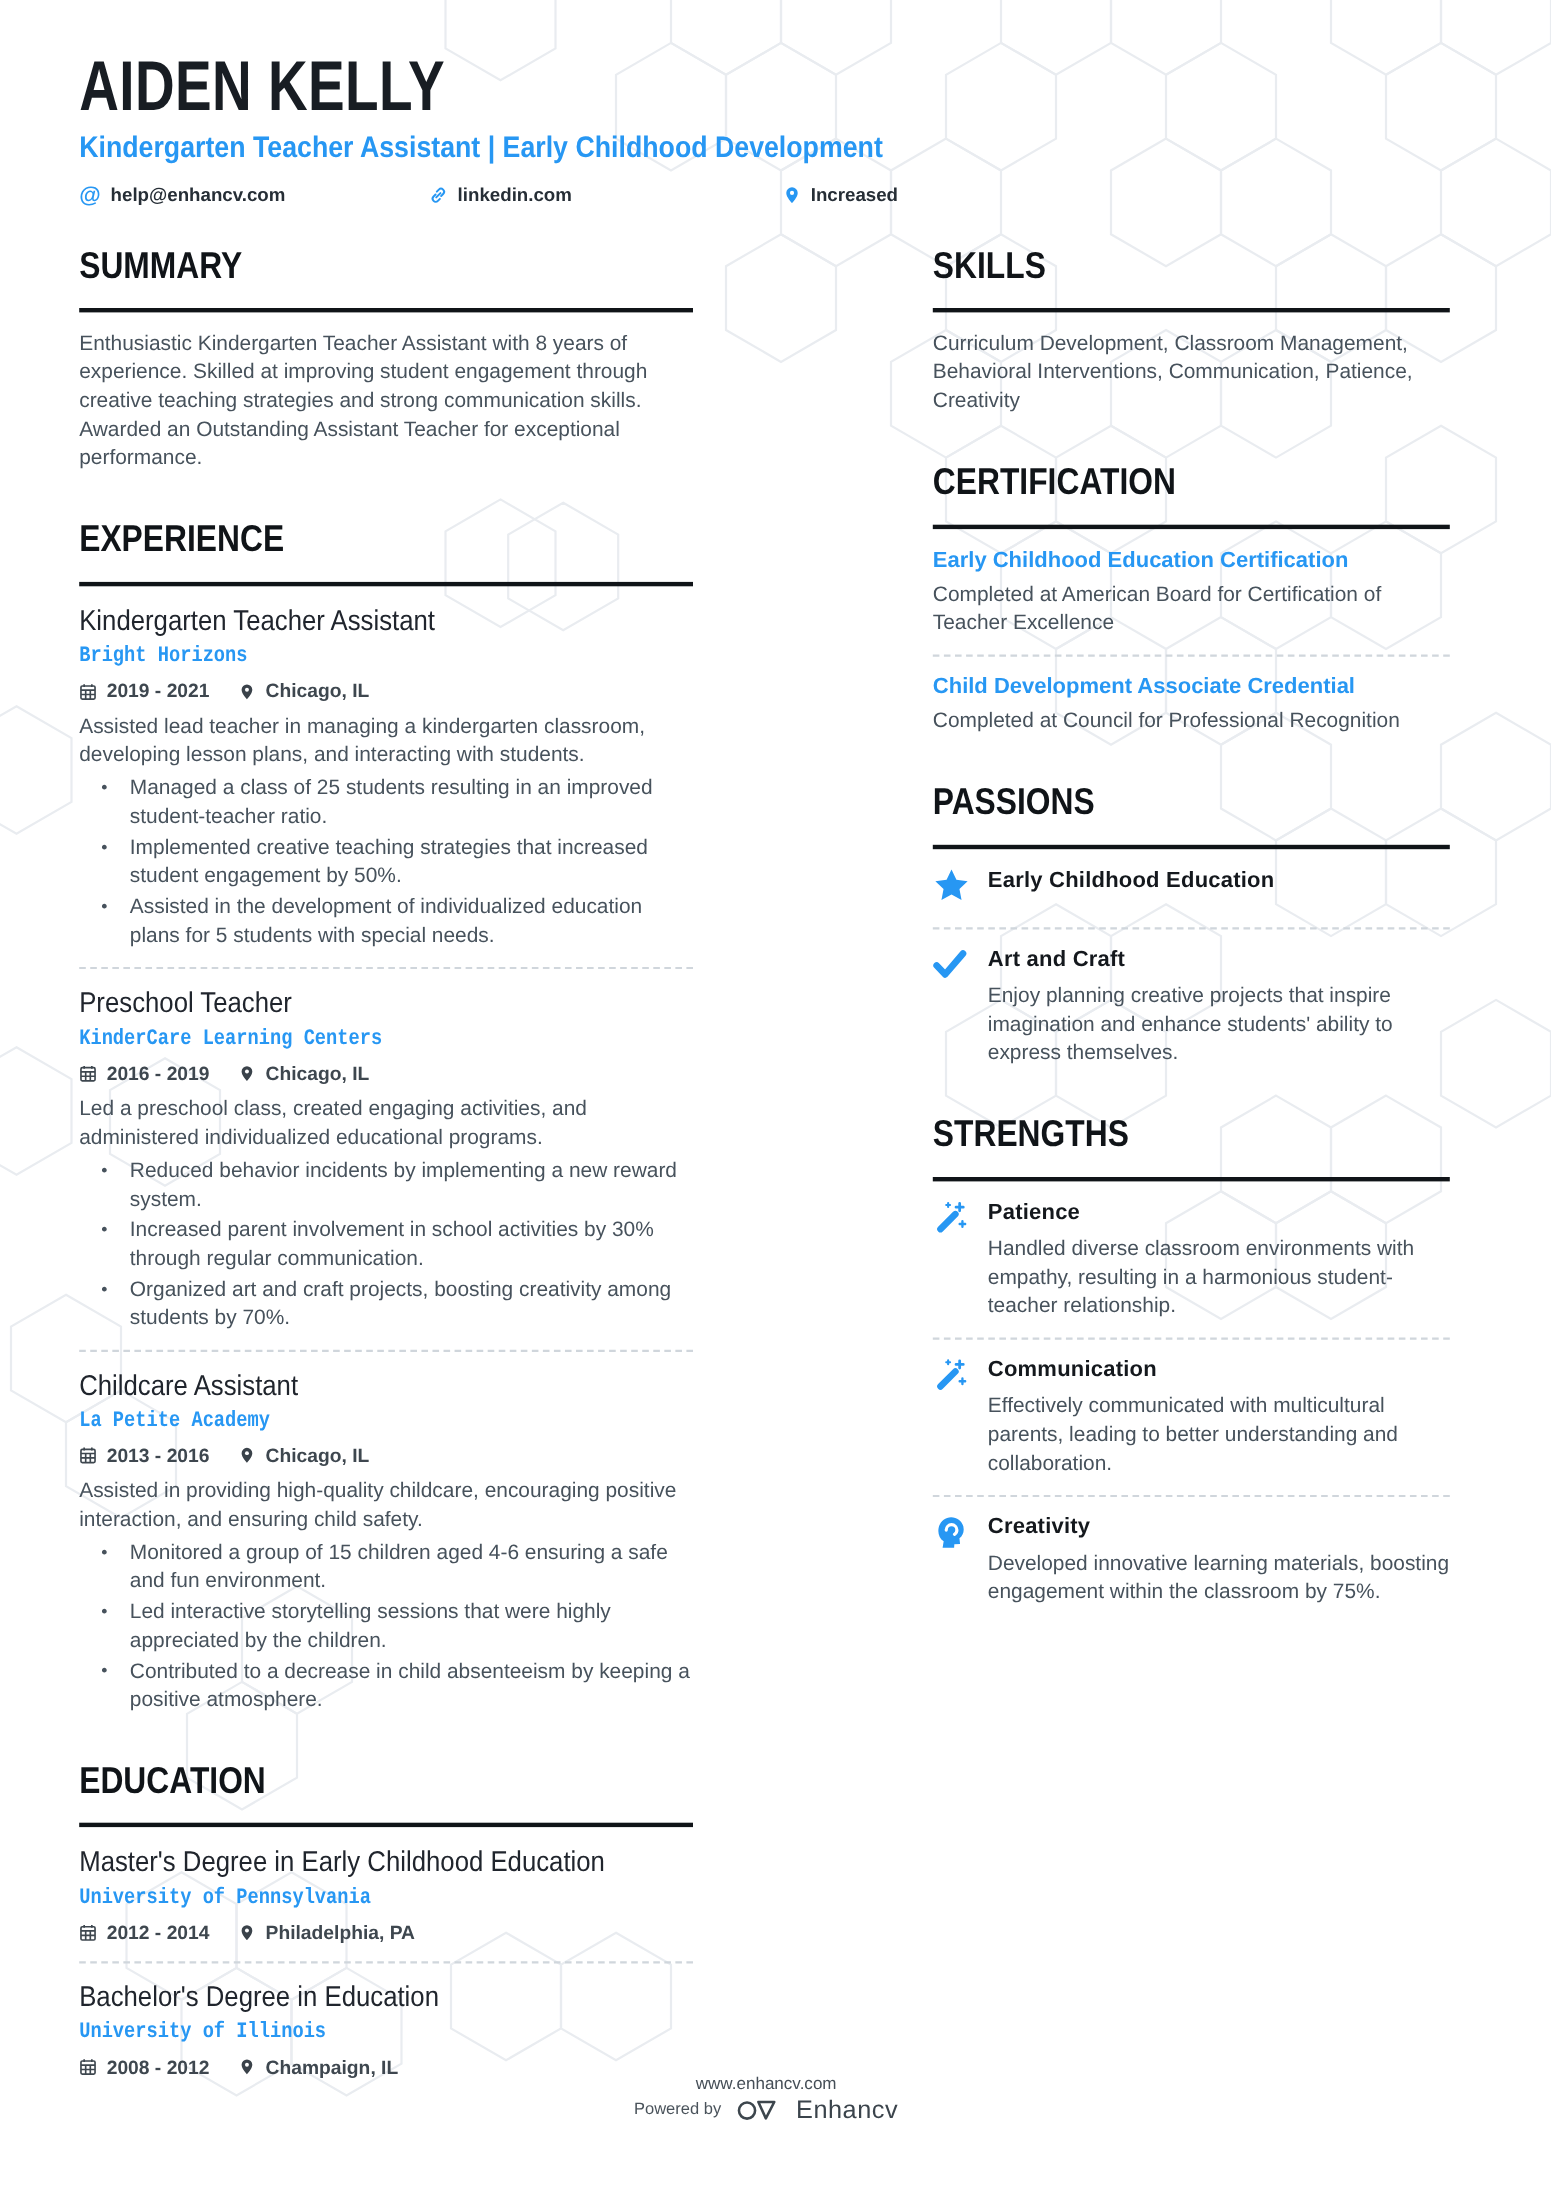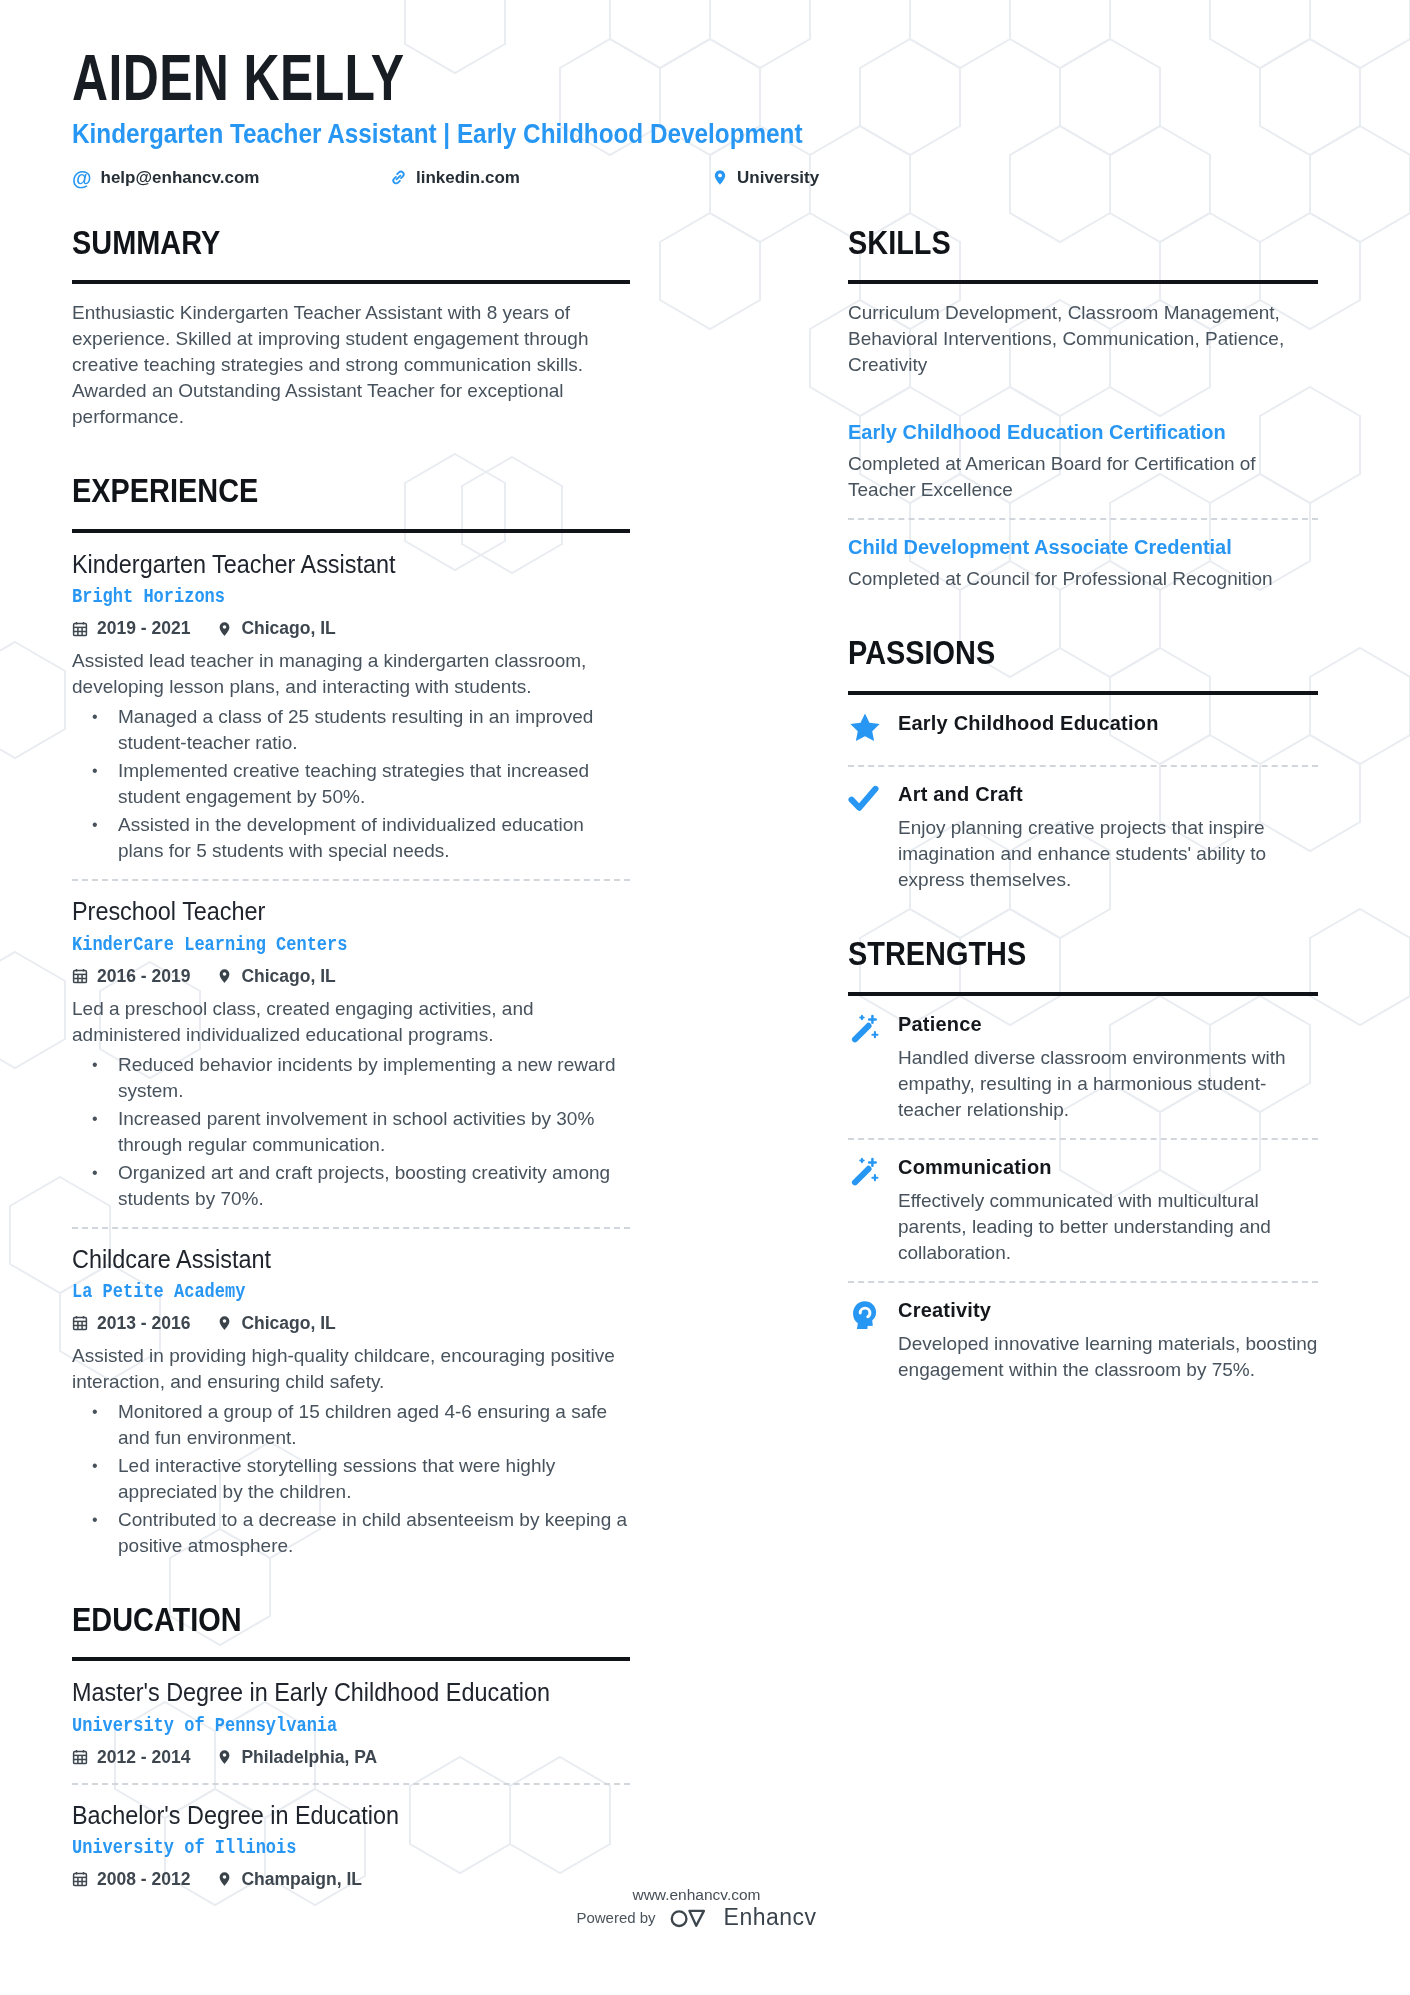--- a/index.html
+++ b/index.html
@@ -148,21 +148,21 @@
             <path d="M10.4 8.6l1.7-1.7a2.6 2.6 0 1 0-3.7-3.7L6.7 4.9"></path>
           </g>
         </svg>
         <span>linkedin.com</span>
       </div>
       <div class="contact-item">
         <svg class="ic" width="16" height="17" viewBox="0 0 16 16">
           <path d="M8 .8a5.2 5.2 0 0 1 5.2 5.2c0 3.9-5.2 9.2-5.2 9.2S2.8 9.9 2.8 6A5.2 5.2 0 0 1 8 .8z" fill="#2797f3"></path>
           <circle cx="8" cy="5.9" r="1.9" fill="#ffffff"></circle>
         </svg>
-        <span>University</span>
+        <span>Increased</span>
       </div>
     </div>
   </header>
 
   <div class="columns">
 
     <div class="col-left">
 
       <section class="section">
         <div class="sec-title"><span class="cx cx85">SUMMARY</span></div>
@@ -326,20 +326,21 @@
     </div>
 
     <div class="col-right">
 
       <section class="section">
         <div class="sec-title"><span class="cx cx85">SKILLS</span></div>
         <p class="body-text" style="margin:0">Curriculum Development, Classroom Management, Behavioral Interventions, Communication, Patience, Creativity</p>
       </section>
 
       <section class="section">
+        <div class="sec-title"><span class="cx cx85">CERTIFICATION</span></div>
         <div>
           <div class="cert-title">Early Childhood Education Certification</div>
           <div class="cert-desc">Completed at American Board for Certification of Teacher Excellence</div>
         </div>
         <hr class="dash">
         <div>
           <div class="cert-title">Child Development Associate Credential</div>
           <div class="cert-desc">Completed at Council for Professional Recognition</div>
         </div>
       </section>

